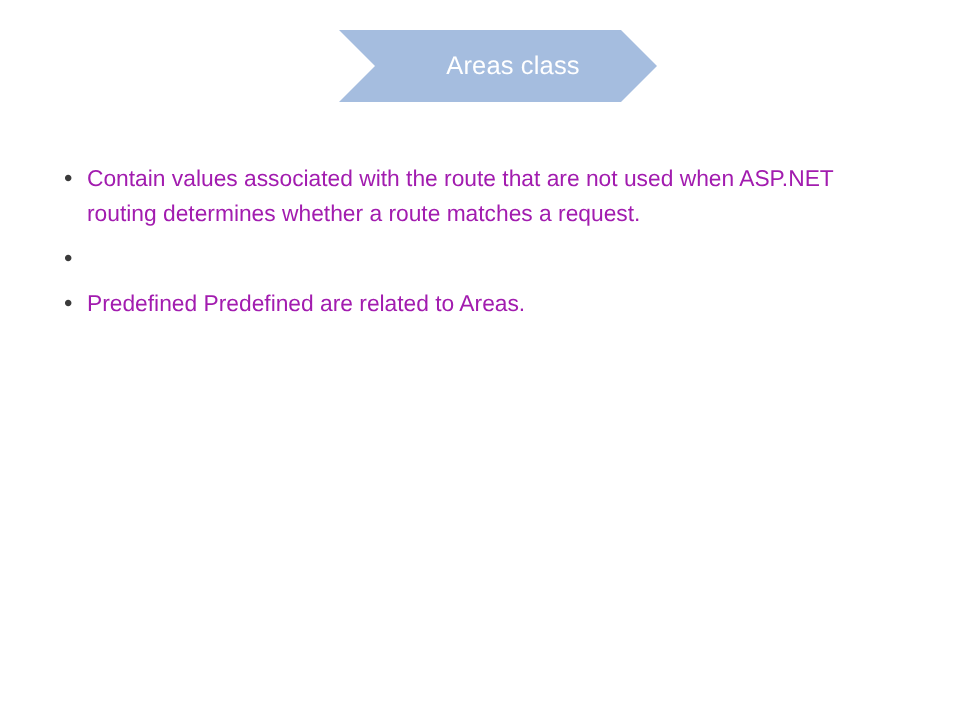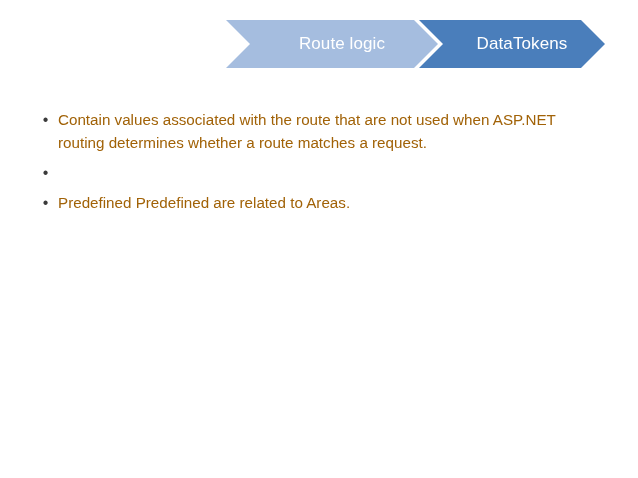--- a/index.html
+++ b/index.html
@@ -102,45 +102,42 @@
     flex: 0 0 25px;
     color: #3a3a3a;
     font-size: 16px;
     line-height: 23px;
     text-align: center;
     padding-top: 0px;
   }
 
   .bullet-text {
     flex: 1 1 auto;
-    color: #a16207;
+    color: #a21caf;
     font-size: 15.2px;
     line-height: 23px;
     text-align: left;
     padding-right: 6px;
   }
 
   .bullet-row-1 .bullet-text { max-width: 534px; }
   .bullet-row-2 .bullet-text { max-width: 508px; }
 </style>
 </head>
 <body>
 
 <div class="slide">
 
   <div class="process-banner">
 
 
     <div class="chevron chevron-2">
-      <span class="chevron-label">Route logic</span>
+      <span class="chevron-label">Areas class</span>
     </div>
 
-    <div class="chevron chevron-3">
-      <span class="chevron-label">DataTokens</span>
-    </div>
 
   </div>
 
   <div class="body-list">
 
     <div class="bullet-row bullet-row-1">
       <span class="bullet-marker">•</span>
       <span class="bullet-text">Contain values associated with the route that are not used when ASP.NET routing determines whether a route matches a request.</span>
     </div>
 

